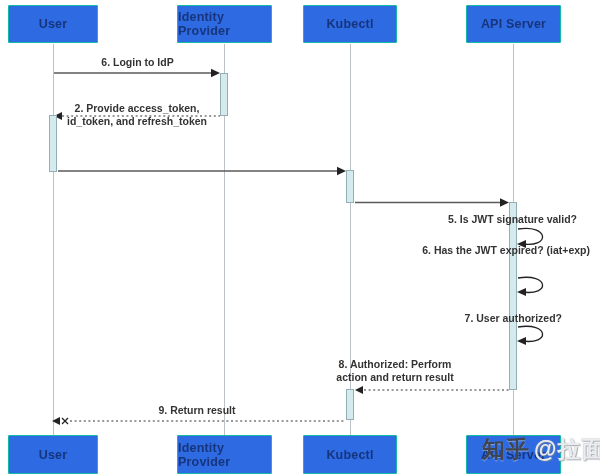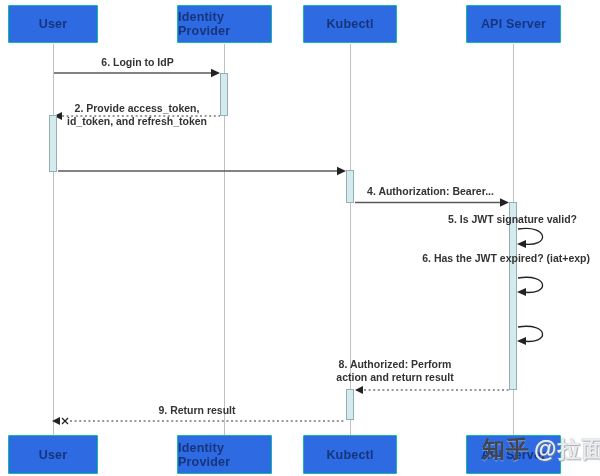--- a/index.html
+++ b/index.html
@@ -132,23 +132,23 @@
   <div class="actor" style="left:303px;top:435px;height:39px;width:94px;">
     <span>Kubectl</span>
   </div>
   <div class="actor" style="left:466px;top:435px;height:39px;width:95px;">
     <span>API Server</span>
   </div>
 
   <div class="msg center" style="left:60px;top:56px;width:155px;">6. Login to IdP</div>
   <div class="msg center" style="left:37px;top:102px;width:200px;">2. Provide access_token,
 id_token, and refresh_token</div>
-  <div class="msg center" style="left:353px;top:185px;width:155px;">4. Authorization: Bearer...</div>
   <div class="msg right" style="right:23px;top:213px;">5. Is JWT signature valid?</div>
-  <div class="msg right" style="right:10px;top:252px;">6. Has the JWT expired? (iat+exp)</div>
+  <div class="msg right" style="right:10px;top:244px;">6. Has the JWT expired? (iat+exp)</div>
+  <div class="msg right" style="right:38px;top:312px;">7. User authorized?</div>
   <div class="msg center" style="left:320px;top:358px;width:150px;">8. Authorized: Perform
 action and return result</div>
   <div class="msg center" style="left:137px;top:404px;width:120px;">9. Return result</div>
 
   <div class="wm">
     <span class="brand">知乎</span><span class="handle">@拉面</span>
   </div>
 
 </div>
 

